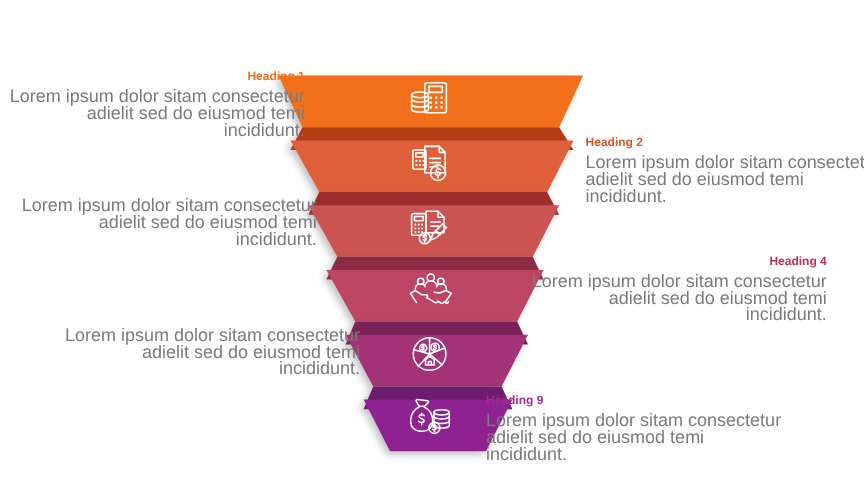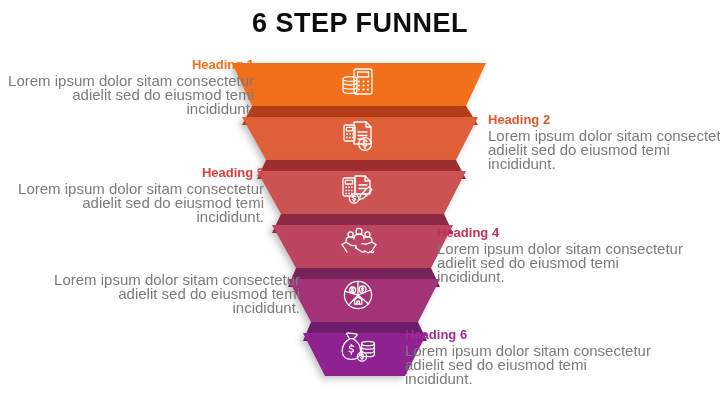--- a/index.html
+++ b/index.html
@@ -61,40 +61,39 @@
     display: block;
   }
   
   .caption {
     position: absolute;
     width: 252px;
   }
   .caption.right-side { text-align: left; }
   .caption.left-side  { text-align: right; }
   .cap-heading {
-    font-size: 13px;
+    font-size: 10px;
     font-weight: bold;
     line-height: 15px;
     margin-bottom: 2px;
     font-family: "Liberation Sans", sans-serif;
     white-space: nowrap;
   }
   .cap-body {
     font-size: 15px;
     line-height: 14px;
     color: #7b7b7b;
     font-family: "Liberation Sans", sans-serif;
   }
 </style>
 </head>
 <body>
 
 <div id="slide" style="background: rgb(255, 255, 255);">
 
-  <div id="page-title" style="color: rgb(13, 13, 13);">6 STEP FUNNEL</div>
 
   <div id="funnel">
     <svg width="720" height="405" viewBox="0 0 720 405" xmlns="http://www.w3.org/2000/svg">
       <defs>
         <filter id="softshadow" x="-30%" y="-30%" width="170%" height="180%">
           <feDropShadow dx="-3" dy="3" stdDeviation="3" flood-color="#555555" flood-opacity="0.35"></feDropShadow>
         </filter>
       </defs>
 
       <g filter="url(#softshadow)">
@@ -244,31 +243,30 @@
     <div class="cap-heading" style="color: rgb(242, 112, 27);">Heading 1</div>
     <div class="cap-body">Lorem ipsum dolor sitam consectetur adielit sed do eiusmod temi incididunt.</div>
   </div>
 
   <div class="caption right-side" style="left:488px; top:112px;">
     <div class="cap-heading" style="color: rgb(224, 85, 44);">Heading 2</div>
     <div class="cap-body">Lorem ipsum dolor sitam consectetur adielit sed do eiusmod temi incididunt.</div>
   </div>
 
   <div class="caption left-side" style="left:12px; top:165px;">
-    <div class="cap-heading" style="color: rgb(214, 67, 63);">Heading 3</div>
-    <div class="cap-body">Lorem ipsum dolor sitam consectetur adielit sed do eiusmod temi incididunt.</div>
-  </div>
-
-  <div class="caption right-side" style="left:437px; top:225px;">
+    <div class="cap-body">Lorem ipsum dolor sitam consectetur adielit sed do eiusmod temi incididunt.</div>
+  </div>
+
+  <div class="caption right-side" style="left:437px; top:211px;text-align:right;">
     <div class="cap-heading" style="color: rgb(198, 47, 85);">Heading 4</div>
     <div class="cap-body">Lorem ipsum dolor sitam consectetur adielit sed do eiusmod temi incididunt.</div>
   </div>
 
   <div class="caption left-side" style="left:48px; top:273px;">
     <div class="cap-body">Lorem ipsum dolor sitam consectetur adielit sed do eiusmod temi incididunt.</div>
   </div>
 
   <div class="caption right-side" style="left:405px; top:327px;">
-    <div class="cap-heading" style="color: rgb(163, 42, 147);">Heading 6</div>
+    <div class="cap-heading" style="color: rgb(163, 42, 147);">Heading 9</div>
     <div class="cap-body">Lorem ipsum dolor sitam consectetur adielit sed do eiusmod temi incididunt.</div>
   </div>
 
 </div>
 
 </body></html>

